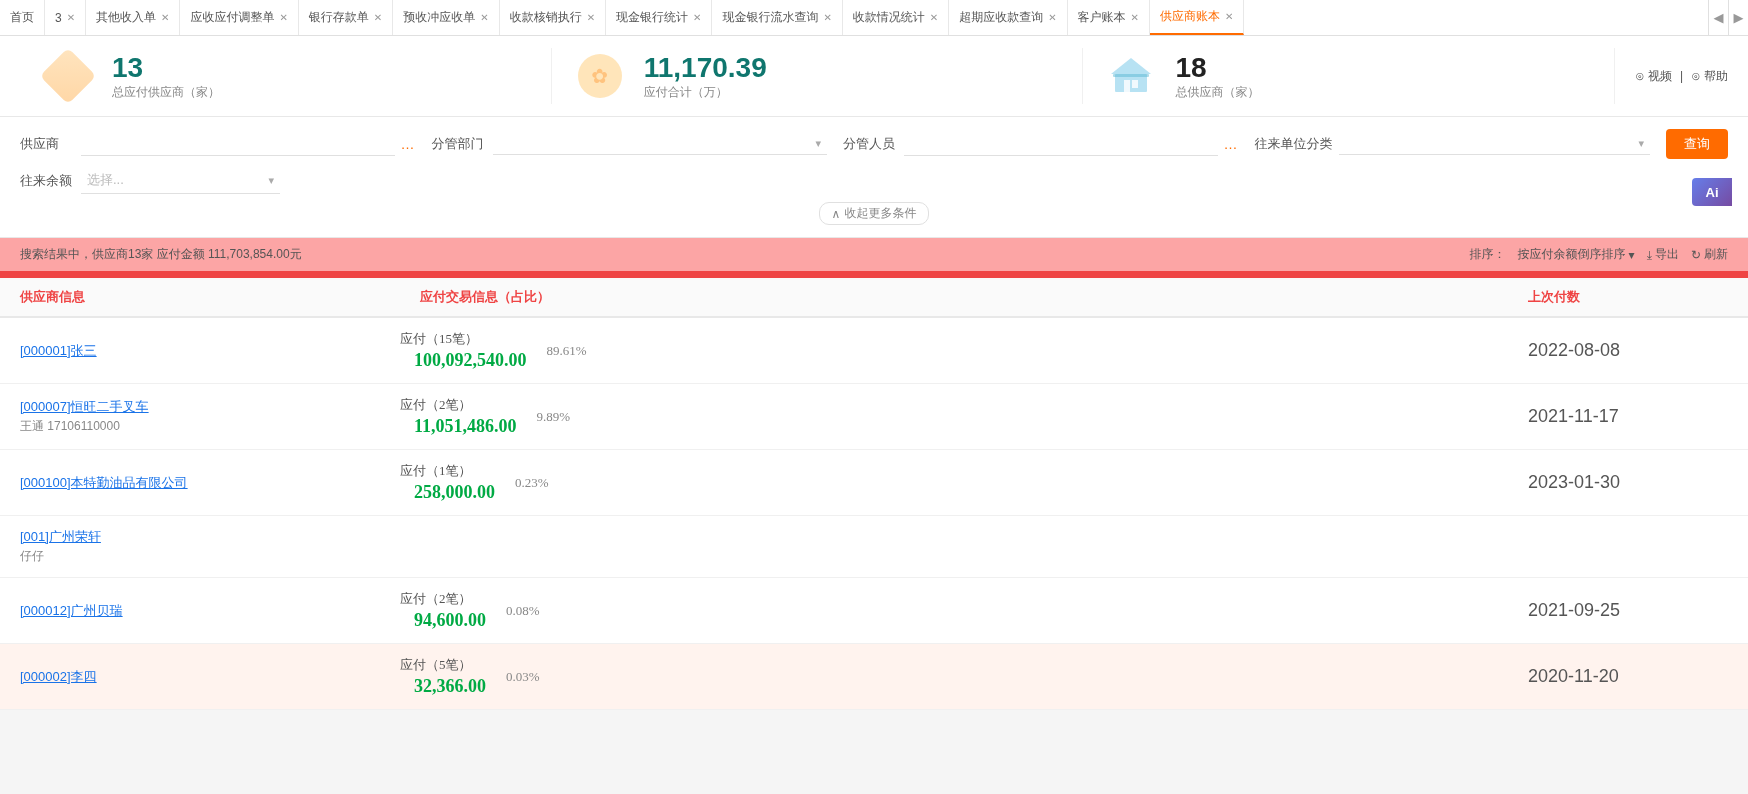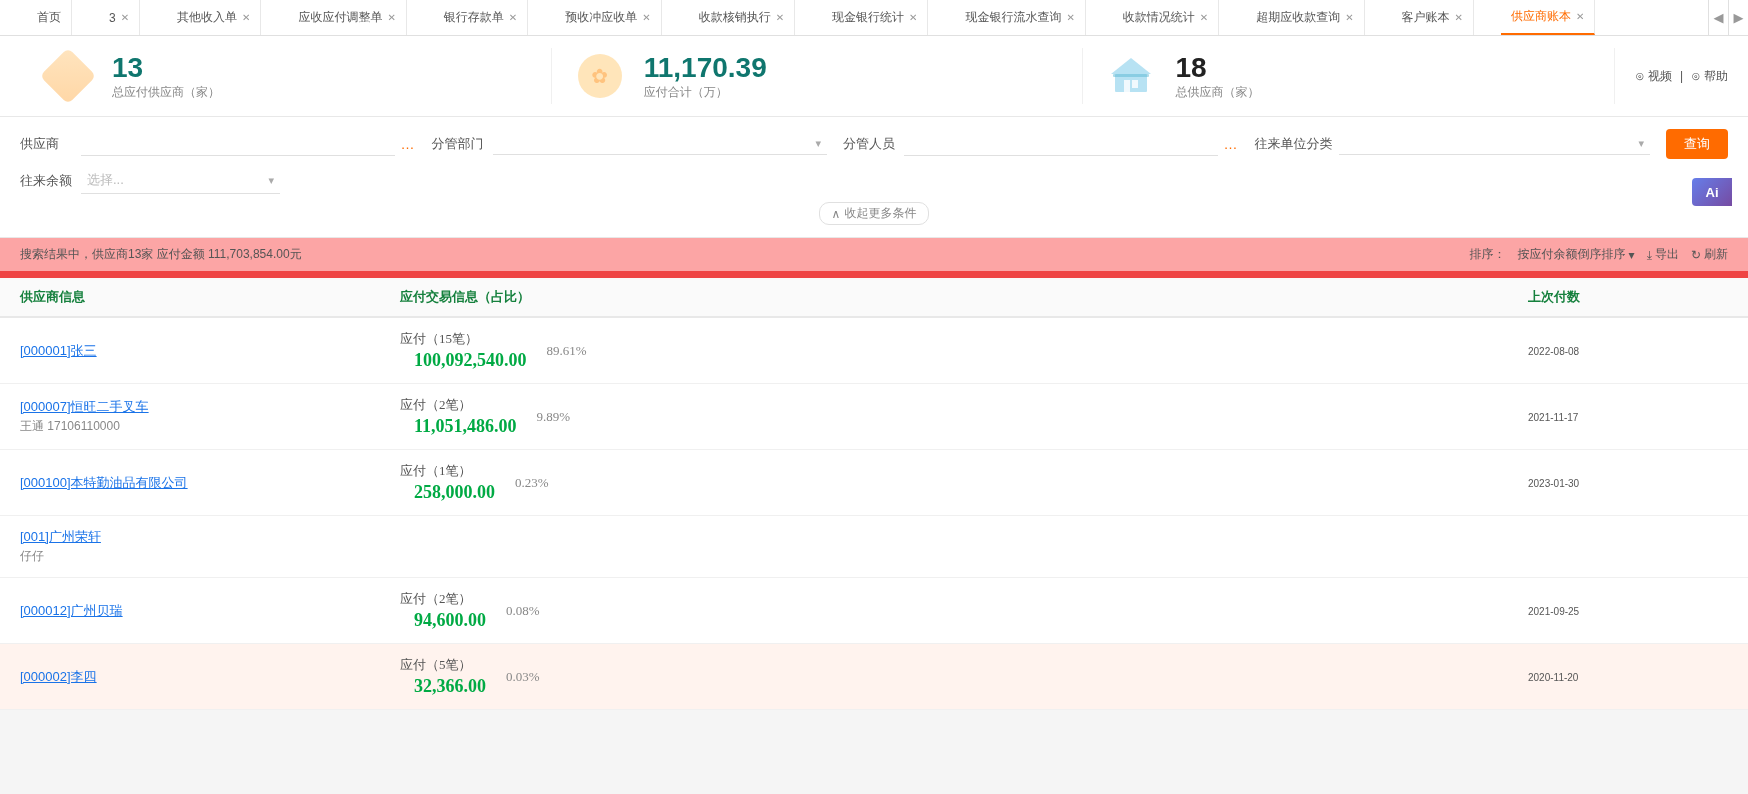--- a/index.html
+++ b/index.html
@@ -17,21 +17,20 @@
     .nav-item {
       display: flex;
       align-items: center;
       padding: 0 10px;
       height: 100%;
       white-space: nowrap;
       cursor: pointer;
       color: #555;
       border-right: 1px solid #e8e8e8;
       font-size: 12px;
-      margin-left: 27px;
     }
     .nav-item.active { color: #ff6b00; border-bottom: 2px solid #ff6b00; }
     .nav-item .close-icon { margin-left: 5px; color: #999; font-size: 10px; }
     .nav-arrows {
       display: flex;
       margin-left: auto;
     }
     .nav-arrow {
       width: 20px;
       height: 36px;
@@ -202,21 +201,22 @@
       width: 100%;
     }
     .table-header {
       display: flex;
       align-items: center;
       padding: 10px 20px;
       background: #fafafa;
       border-bottom: 2px solid #e8e8e8;
       font-weight: bold;
       font-size: 13px;
-      color: #15803d;
+      color: #ef4444;
+      gap: 20px;
     }
     .col-supplier { flex: 0 0 380px; }
     .col-transaction { flex: 1; }
     .col-lastpay { flex: 0 0 200px; }
 
     .table-row {
       display: flex;
       align-items: center;
       padding: 12px 20px;
       border-bottom: 1px solid #f0f0f0;
@@ -235,21 +235,21 @@
       font-size: 12px;
       color: #888;
       margin-top: 2px;
     }
 
     .transaction-info { display: flex; align-items: center; gap: 20px; font-family: Liberation Serif, serif; }
     .trans-label { font-size: 13px; color: #555; margin-bottom: 2px; }
     .trans-amount { font-size: 18px; color: #00aa44; font-weight: bold; cursor: pointer; margin-left: 14px; }
     .trans-percent { font-size: 13px; color: #888; }
 
-    .last-pay-date { font-size: 10px; color: #555; }
+    .last-pay-date { font-size: 18px; color: #555; }
 
     
     ::-webkit-scrollbar { width: 6px; height: 6px; }
     ::-webkit-scrollbar-thumb { background: #ccc; border-radius: 3px; }
 
     .page-container {
       display: flex;
       flex-direction: column;
       height: 794px;
       overflow: hidden;

